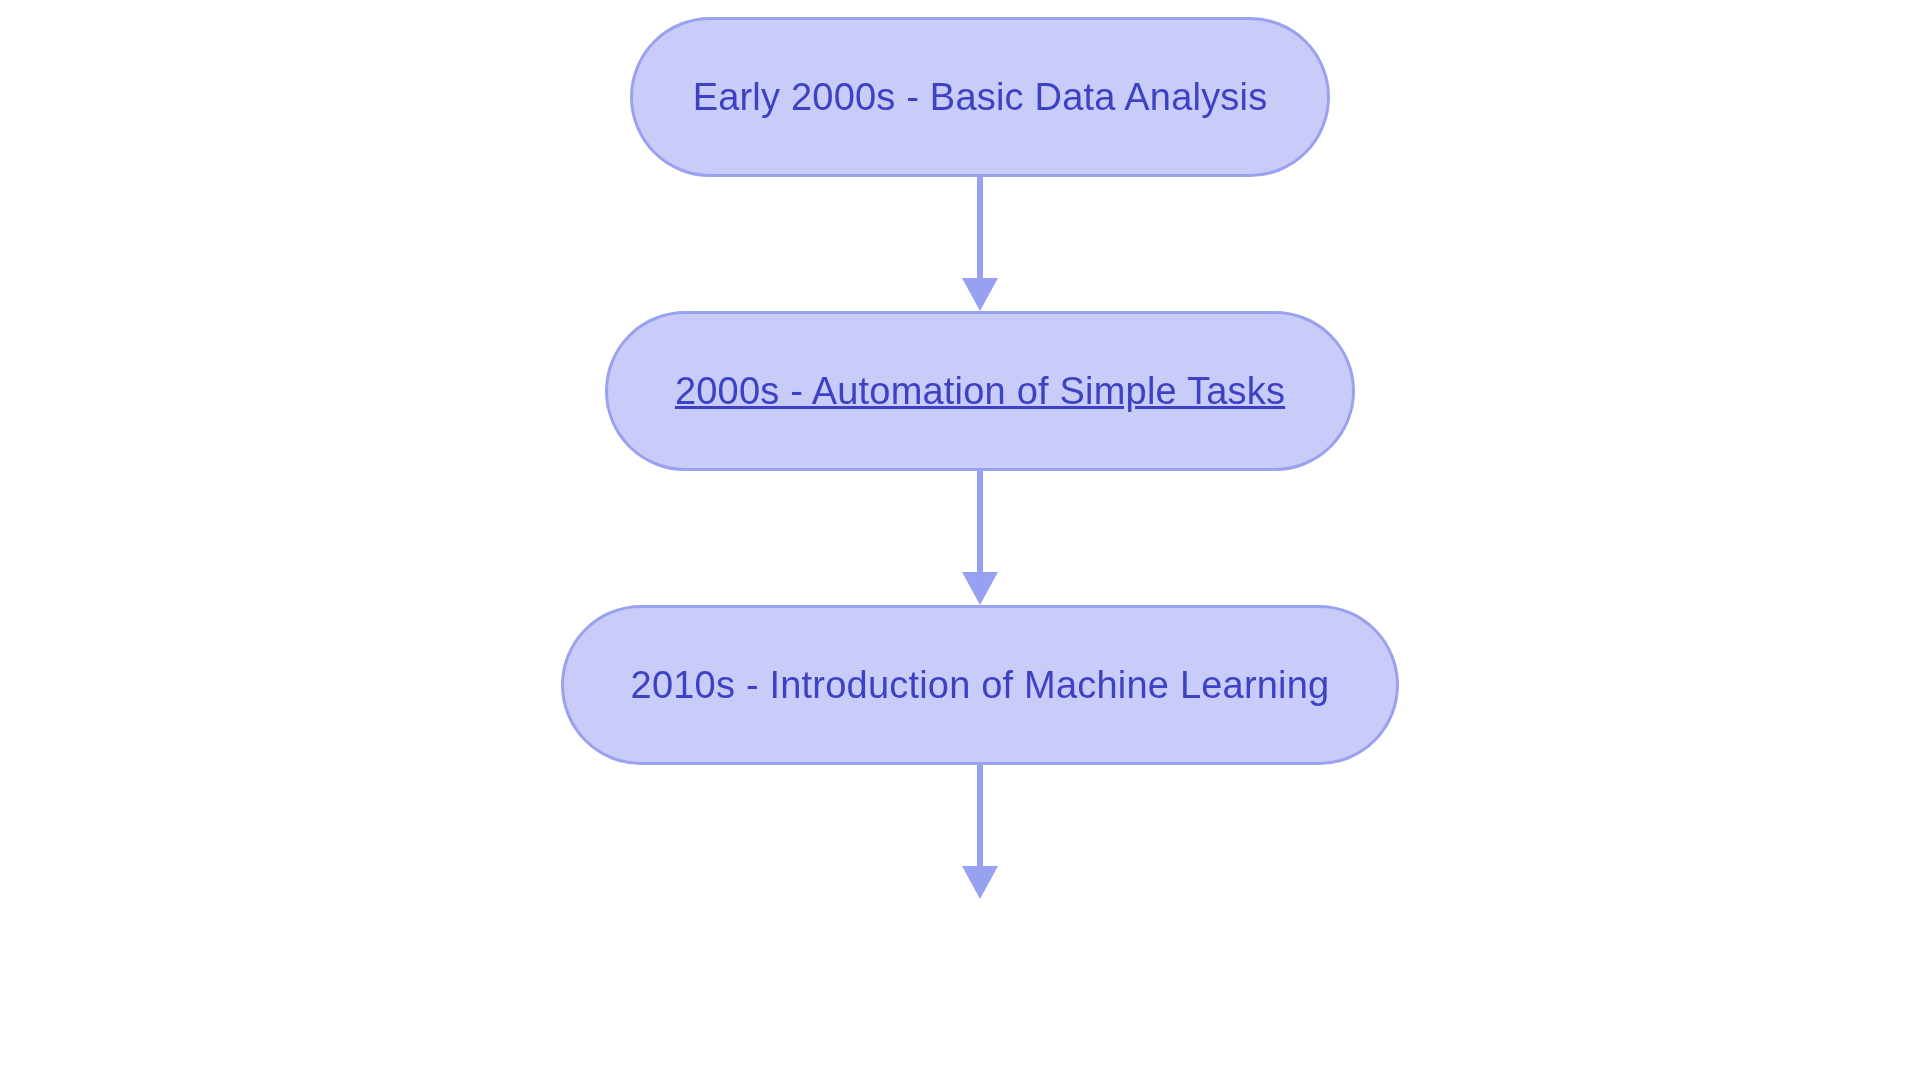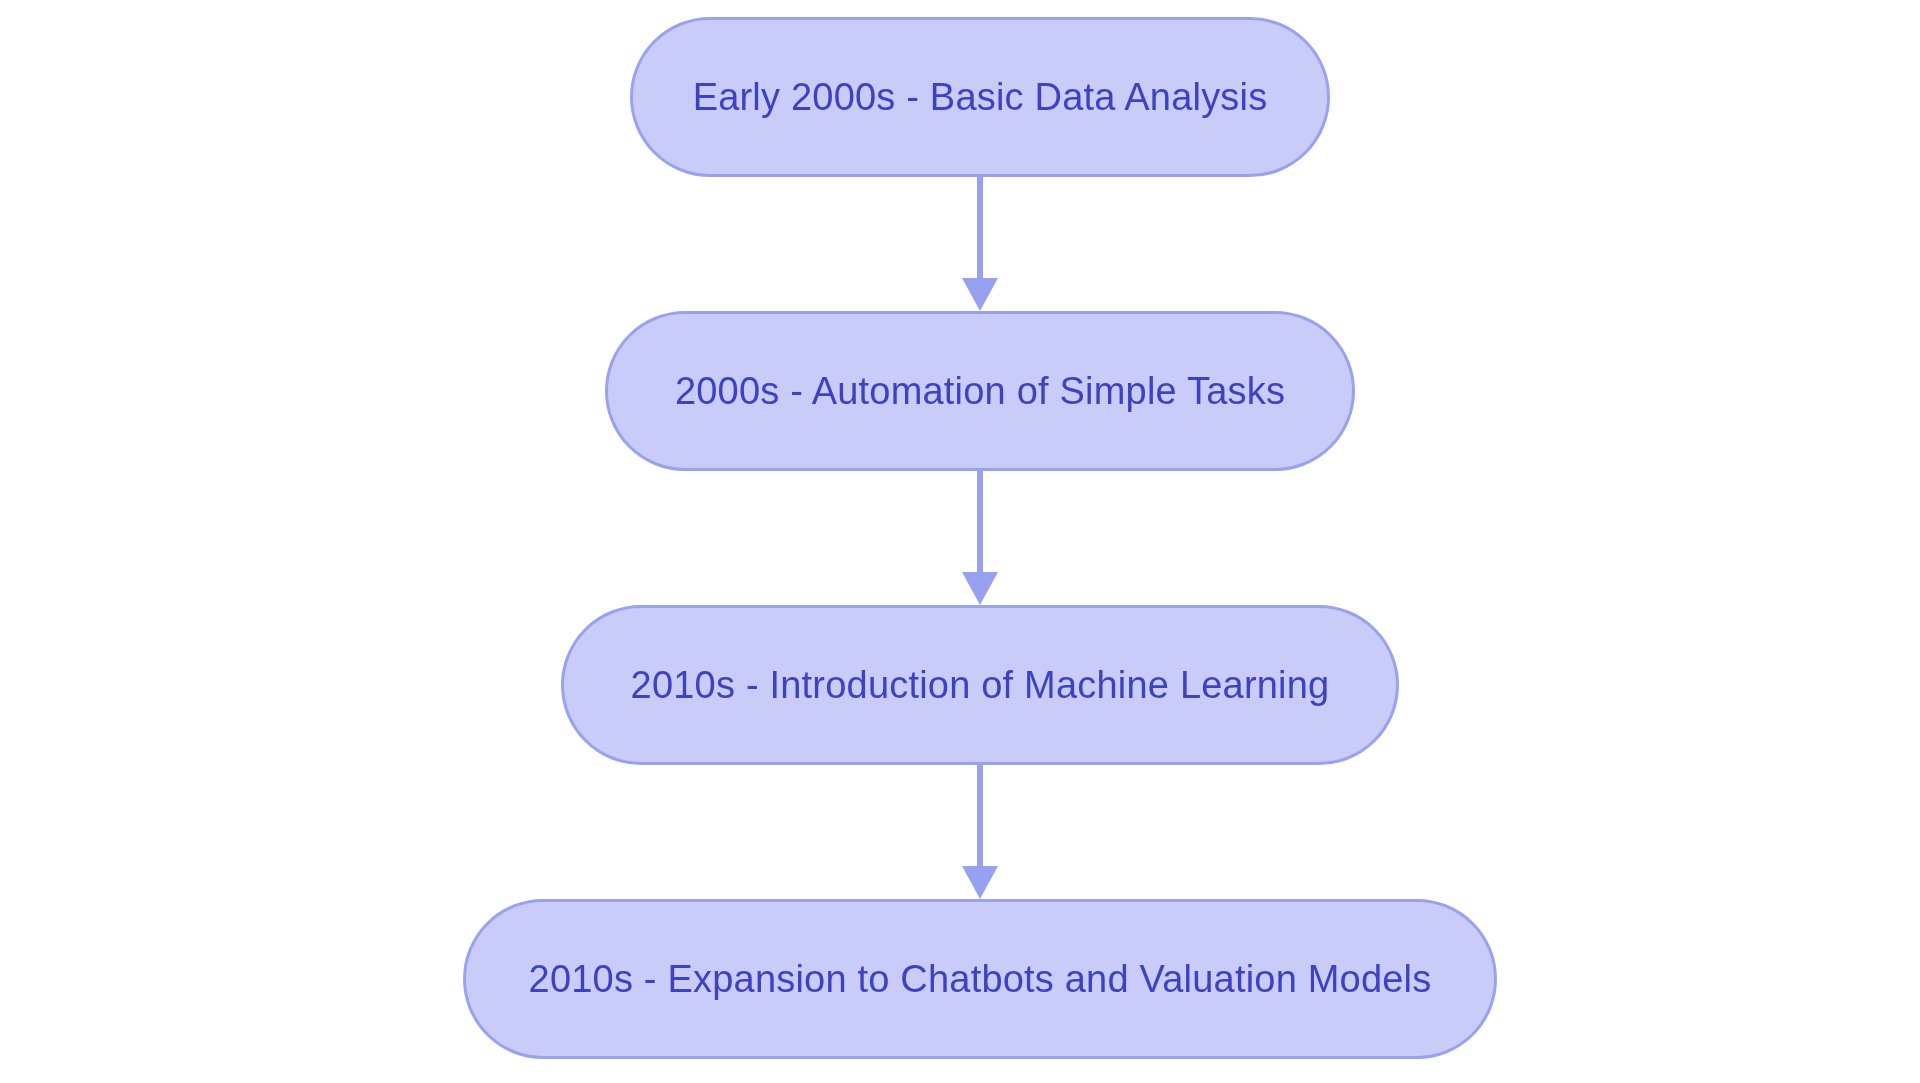--- a/index.html
+++ b/index.html
@@ -36,21 +36,21 @@
     color: var(--node-text);
     font-size: 38px;
     letter-spacing: 0.2px;
     display: flex;
     align-items: center;
     justify-content: center;
     text-align: center;
     flex: 0 0 auto;
   }
   .node-1 { width: 700px; }
-  .node-2 { width: 750px; }
+  .node-2 { width: 750px; text-decoration: underline; }
   .node-3 { width: 838px; align-items: center; }
   .node-4 { width: 1034px; }
   .arrow {
     flex: 0 0 auto;
     width: 40px;
     height: 134px;
     display: block;
   }
 </style>
 </head>
@@ -78,17 +78,14 @@
 
   <div class="node node-3">
     <span>2010s - Introduction of Machine Learning</span>
   </div>
 
   <svg class="arrow" viewBox="0 0 40 134" aria-hidden="true">
     <rect x="17" y="0" width="6" height="104" fill="var(--arrow)"></rect>
     <polygon points="2,101 38,101 20,134" fill="var(--arrow)"></polygon>
   </svg>
 
-  <div class="node node-4">
-    <span>2010s - Expansion to Chatbots and Valuation Models</span>
-  </div>
 
 </div>
 
 </body></html>

